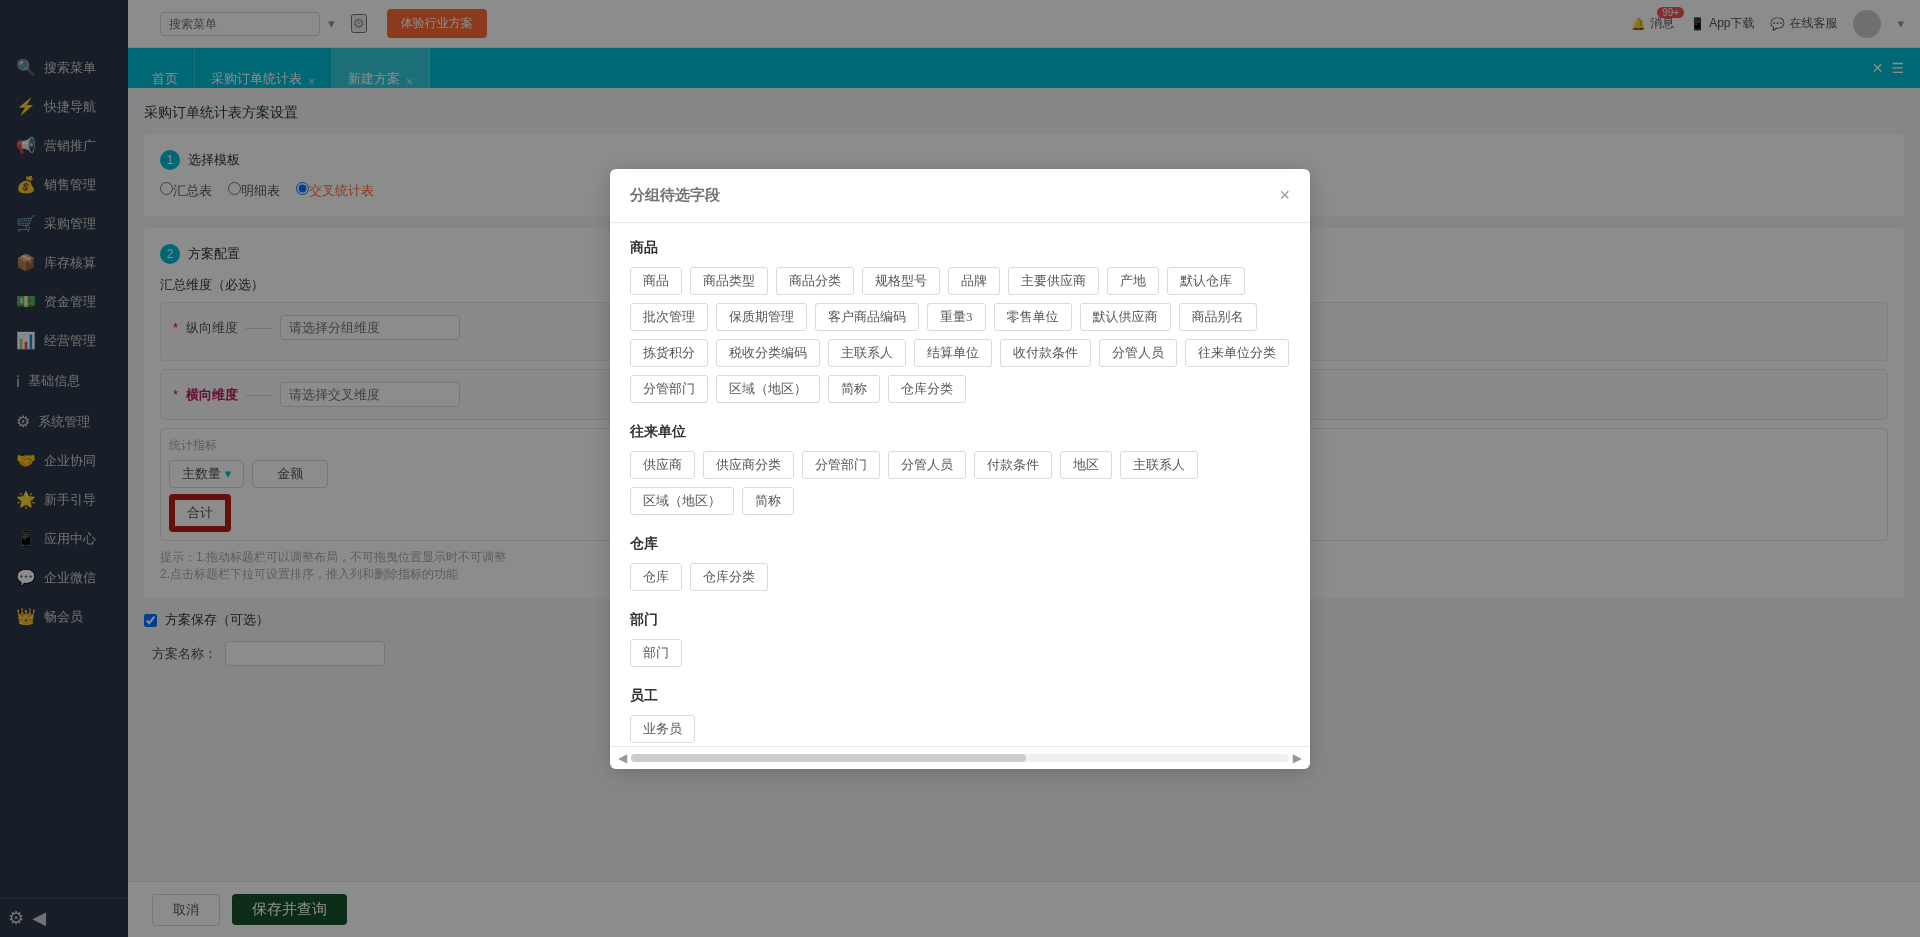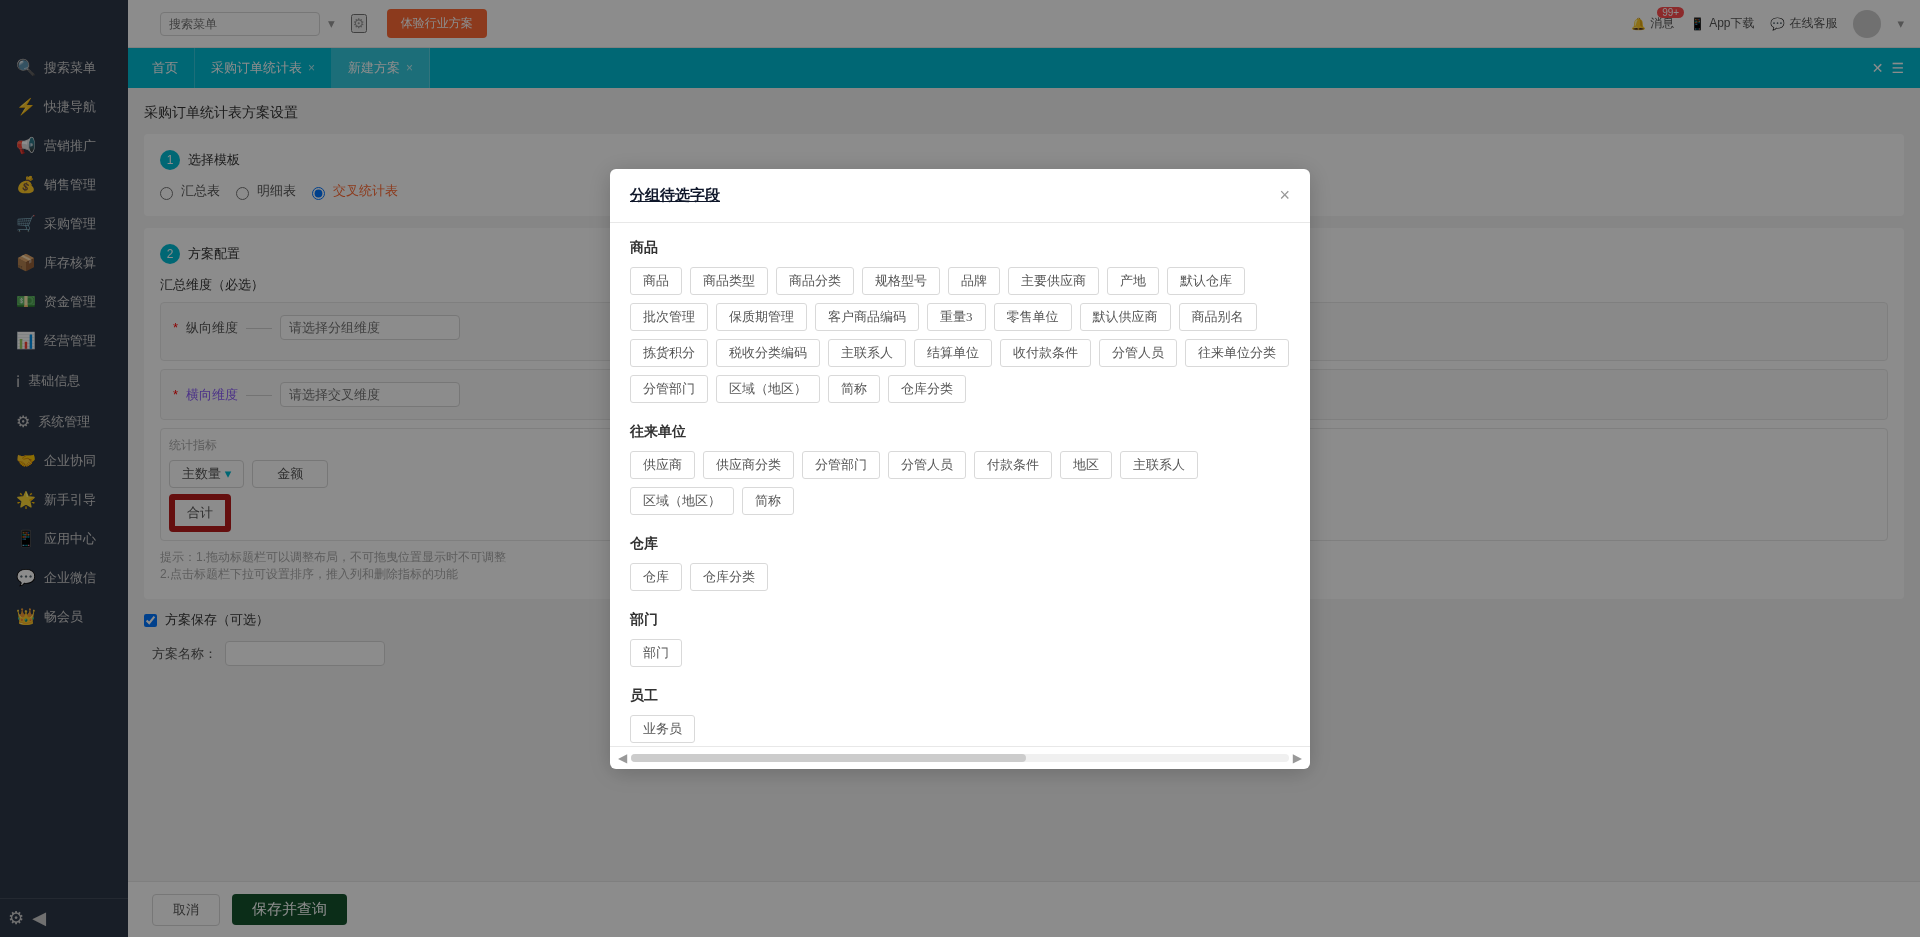--- a/index.html
+++ b/index.html
@@ -71,21 +71,21 @@
       height: 40px;
       background: #00bcd4;
       display: flex;
       align-items: stretch;
       position: fixed;
       top: 48px; left: 128px; right: 0;
       z-index: 99;
       padding: 0 8px;
     }
     .nav-tab {
-      display: flex; align-items: center; gap: 6px;
+      display: flex; align-items: flex-end; gap: 6px;
       padding: 0 16px;
       color: white;
       font-size: 13px;
       cursor: pointer;
       border-right: 1px solid rgba(255,255,255,0.2);
       white-space: nowrap;
     }
     .nav-tab.active { background: rgba(255,255,255,0.2); }
     .nav-tab-close {
       color: rgba(255,255,255,0.7); font-size: 12px;
@@ -139,21 +139,21 @@
       display: flex; align-items: center; gap: 8px;
       font-size: 13px; color: #333; margin-bottom: 12px;
     }
     .step-num {
       width: 20px; height: 20px; border-radius: 50%;
       background: #00bcd4; color: white;
       display: flex; align-items: center; justify-content: center;
       font-size: 12px;
     }
     .radio-group { display: flex; gap: 16px; align-items: center; }
-    .radio-option { display: flex; align-items: flex-end; gap: 8px; color: #555; font-size: 13px; cursor: pointer; }
+    .radio-option { display: flex; align-items: flex-start; gap: 0; color: #555; font-size: 13px; cursor: pointer; }
     .radio-active { color: #ff6b35; }
 
     
     .bottom-bar {
       position: fixed;
       bottom: 0; left: 128px; right: 0;
       height: 56px;
       background: white;
       border-top: 1px solid #e8e8e8;
       display: flex; align-items: center; justify-content: flex-start;
@@ -185,21 +185,21 @@
       width: 700px;
       max-height: 600px;
       display: flex; flex-direction: column;
       box-shadow: 0 4px 24px rgba(0,0,0,0.2);
     }
     .modal-header {
       padding: 16px 20px;
       border-bottom: 1px solid #e8e8e8;
       display: flex; align-items: center; justify-content: space-between;
     }
-    .modal-title { font-size: 15px; font-weight: bold; color: #0f172a; text-decoration: underline; }
+    .modal-title { font-size: 15px; font-weight: bold; color: #737373; }
     .modal-close { cursor: pointer; color: #999; font-size: 18px; }
     .modal-body {
       flex: 1; overflow-y: auto; padding: 16px 20px;
     }
     .modal-body::-webkit-scrollbar { width: 6px; }
     .modal-body::-webkit-scrollbar-track { background: #f0f0f0; }
     .modal-body::-webkit-scrollbar-thumb { background: #ccc; border-radius: 3px; }
 
     .field-section { margin-bottom: 20px; font-family: Liberation Serif, serif; }
     .field-section-title {
@@ -401,21 +401,21 @@
       <div style="display:flex; align-items:center; gap:8px; margin-bottom:8px;">
         <span style="color:red;">*</span>
         <span style="color:#555;">纵向维度</span>
         <span style="color:#ccc;">——</span>
         <input type="text" style="border: 1px solid rgb(217, 217, 217); border-radius: 4px; padding: 4px 8px; width: 180px; color: rgb(170, 170, 170); font-size: 13px;" placeholder="请选择分组维度">
       </div>
     </div>
     <div style="background:#fafafa; border:1px solid #e8e8e8; border-radius:4px; padding:12px; margin-bottom:8px;">
       <div style="display:flex; align-items:center; gap:8px;">
         <span style="color:red;">*</span>
-        <span style="color:#8b5cf6;">横向维度</span>
+        <span style="color:#be185d;font-weight:bold;">横向维度</span>
         <span style="color:#ccc;">——</span>
         <input type="text" style="border: 1px solid rgb(217, 217, 217); border-radius: 4px; padding: 4px 8px; width: 180px; color: rgb(170, 170, 170); font-size: 13px;" placeholder="请选择交叉维度">
       </div>
     </div>
     <div style="background:white; border:1px solid #e8e8e8; border-radius:4px; padding:8px; min-height:80px;">
       <div style="font-size:12px; color:#aaa; margin-bottom:6px;">统计指标</div>
       <div style="display:flex; gap:8px;">
         <div style="border:1px solid #d9d9d9; border-radius:4px; padding:4px 12px; font-size:13px; color:#555;">
           <span>主数量</span> <span style="color:#00bcd4;">▾</span>
         </div>

